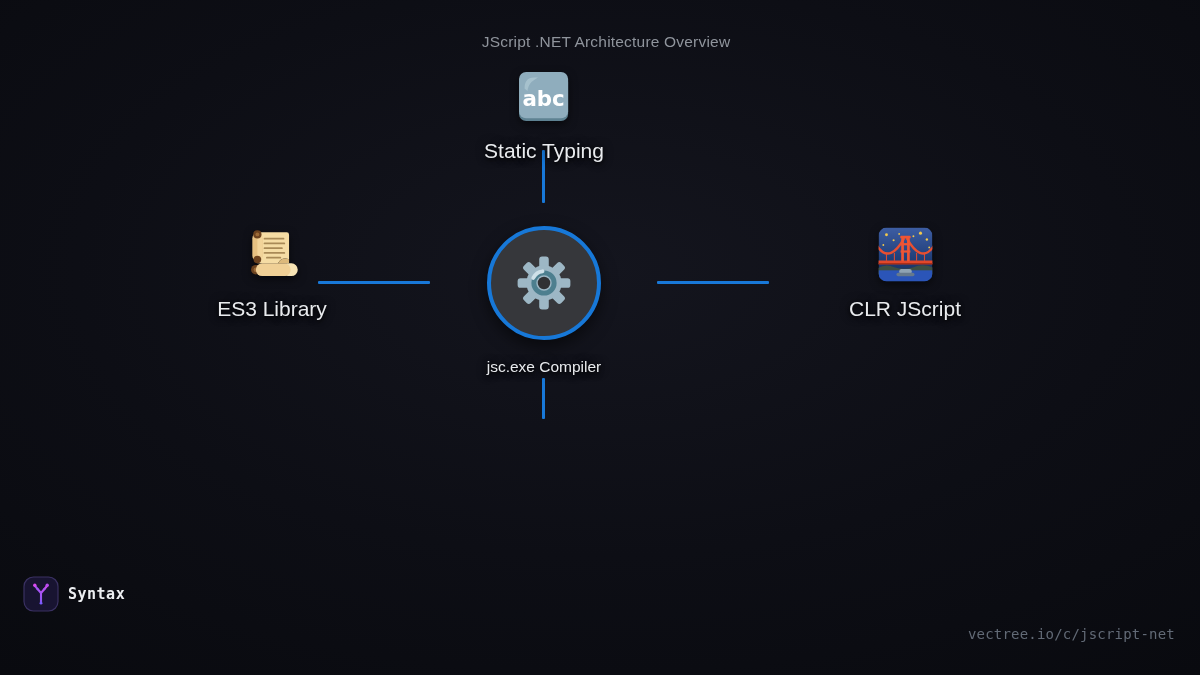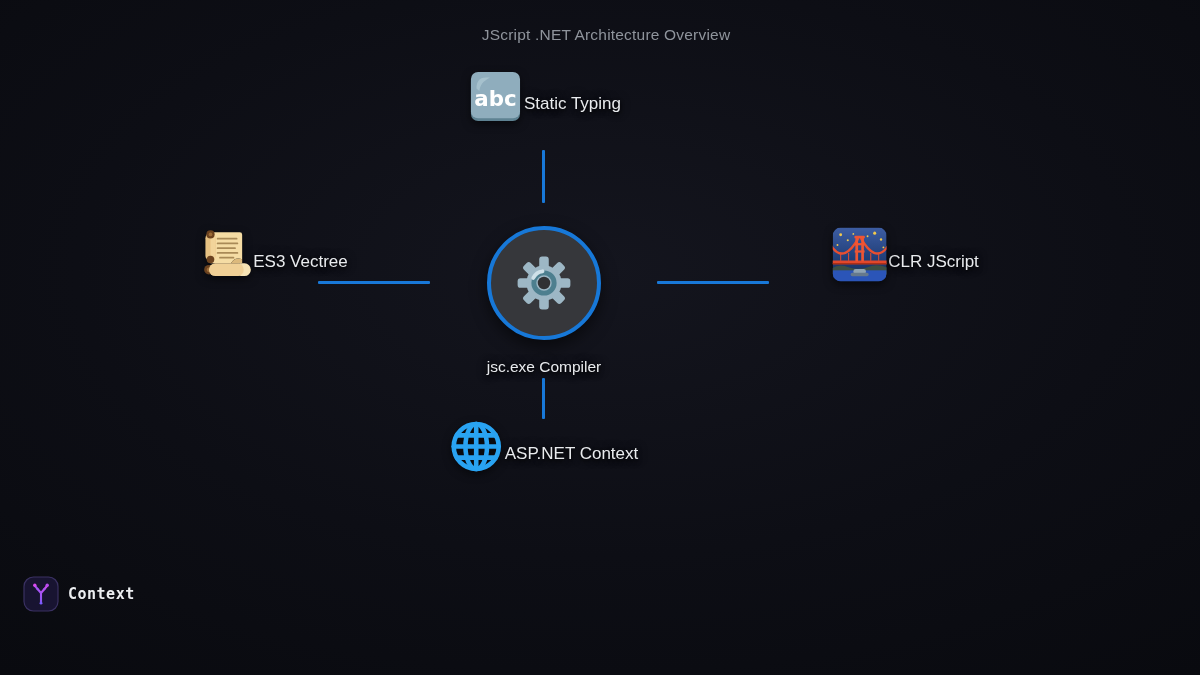--- a/index.html
+++ b/index.html
@@ -7,34 +7,34 @@
   .canvas {
     position: relative;
     width: 1200px; height: 675px;
     overflow: hidden;
     background:
       radial-gradient(ellipse 950px 520px at 50% 40%, #14151e 0%, #0d0e15 55%, #090a0f 100%);
     font-family: "Liberation Sans", sans-serif;
   }
 
   .diagram-title {
-    position: absolute; top: 26px; left: 0; width: 100%;
+    position: absolute; top: 33px; left: 0; width: 100%;
     text-align: center;
     font-size: 15.5px; color: #8f949c; letter-spacing: 0.2px; padding-left: 12px;
   }
 
   .node {
     position: absolute;
-    display: flex; flex-direction: row; align-items: center;
+    display: flex; flex-direction: column; align-items: center;
     transform: translateX(-50%);
   }
   .node .emoji-icon { width: 57px; height: 57px; filter: drop-shadow(0 3px 4px rgba(0,0,0,0.55)); }
   .node-label {
     margin-top: 14px;
-    font-size: 17px; color: #e9ebee; white-space: nowrap;
+    font-size: 21px; color: #e9ebee; white-space: nowrap;
     text-shadow: 0 2px 4px rgba(0,0,0,0.9), 0 0 10px rgba(0,0,0,0.6);
   }
 
   .center-node {
     position: absolute; left: 487px; top: 226px;
     width: 114px; height: 114px; border-radius: 50%;
     background: #36373b;
     border: 4px solid #1778d8;
     display: flex; align-items: center; justify-content: center;
     box-shadow: 0 6px 16px rgba(0,0,0,0.55);
@@ -117,21 +117,21 @@
         <line x1="13.5" y1="17" x2="26" y2="17"></line>
         <line x1="15" y1="20" x2="23.5" y2="20"></line>
       </g>
 
       <rect x="5.8" y="4.5" width="6.4" height="17.5" rx="3.2" fill="#e6c182"></rect>
       <path d="M9 4.5 a3.2 3.2 0 0 1 3.2 3.2 V18.8 a3.2 3.2 0 0 1 -3.2 3.2 Z" fill="#f2d49a"></path>
       <circle cx="9" cy="5.3" r="2.6" fill="#6b421f"></circle>
       <circle cx="9" cy="5.3" r="1.2" fill="#9c6b38"></circle>
       <circle cx="9" cy="21.2" r="2.4" fill="#6b421f"></circle>
     </svg>
-    <div class="node-label">ES3 Vectree</div>
+    <div class="node-label">ES3 Library</div>
   </div>
 
   <div class="node" style="left:905px; top:226px;">
     <svg class="emoji-icon" viewBox="0 0 36 36">
       <defs>
         <clipPath id="bridgeClip">
             <rect x="1" y="1" width="34" height="34" rx="5"></rect>
           </clipPath>
         <linearGradient id="skyGrad" x1="0" y1="0" x2="0" y2="1">
           <stop offset="0" stop-color="#3d5da3"></stop>
@@ -179,33 +179,20 @@
           <rect x="14.9" y="15.4" width="6.2" height="1.4"></rect>
         </g>
 
         <rect x="14" y="27.2" width="8" height="3.2" rx="1.5" fill="#8fa3b3"></rect>
         <rect x="12.3" y="29.6" width="11.4" height="2.2" rx="1.1" fill="#66798c"></rect>
       </g>
     </svg>
     <div class="node-label">CLR JScript</div>
   </div>
 
-  <div class="node" style="left:543px; top:418px;">
-    <svg class="emoji-icon" viewBox="0 0 36 36">
-      <g fill="none" stroke="#29a3f2" stroke-width="2.9" stroke-linecap="round">
-        <circle cx="18" cy="18" r="14.2"></circle>
-        <ellipse cx="18" cy="18" rx="6.8" ry="14.2"></ellipse>
-        <line x1="18" y1="3.8" x2="18" y2="32.2"></line>
-        <line x1="5.7" y1="11" x2="30.3" y2="11"></line>
-        <line x1="3.8" y1="18" x2="32.2" y2="18"></line>
-        <line x1="5.7" y1="25" x2="30.3" y2="25"></line>
-      </g>
-    </svg>
-    <div class="node-label">ASP.NET Context</div>
-  </div>
 
   <div class="center-node">
     <svg class="emoji-icon" viewBox="0 0 40 40">
       <g fill="#9db7c5">
         <rect x="16.7" y="1.8" width="6.6" height="36.4" rx="2" transform="rotate(0 20 20)"></rect>
         <rect x="16.7" y="1.8" width="6.6" height="36.4" rx="2" transform="rotate(45 20 20)"></rect>
         <rect x="16.7" y="1.8" width="6.6" height="36.4" rx="2" transform="rotate(90 20 20)"></rect>
         <rect x="16.7" y="1.8" width="6.6" height="36.4" rx="2" transform="rotate(135 20 20)"></rect>
         <circle cx="20" cy="20" r="12.2"></circle>
       </g>
@@ -226,17 +213,18 @@
           </linearGradient>
         </defs>
         <rect x="1" y="1" width="34" height="34" rx="9.5" fill="#181431" stroke="#3a3162" stroke-width="1.2"></rect>
         <path d="M18 27 L18 17 M18 17 L11.8 9.8 M18 17 L24.2 9.8" fill="none" stroke="url(#vg)" stroke-width="2.1" stroke-linecap="round" stroke-linejoin="round"></path>
         <circle cx="11.8" cy="9.2" r="1.7" fill="#d94bf0"></circle>
         <circle cx="24.2" cy="9.2" r="1.7" fill="#b94bf0"></circle>
         <circle cx="14.6" cy="13.2" r="1.1" fill="#a855f7"></circle>
         <circle cx="21.4" cy="13.2" r="1.1" fill="#a855f7"></circle>
         <circle cx="18" cy="27.2" r="1.4" fill="#7c5cff"></circle>
       </svg>
-      <span class="brand-name">Context</span>
+      <span class="brand-name">Syntax</span>
     </div>
+    <div class="card-url">vectree.io/c/jscript-net</div>
   </div>
 
 </div>
 
 </body></html>

